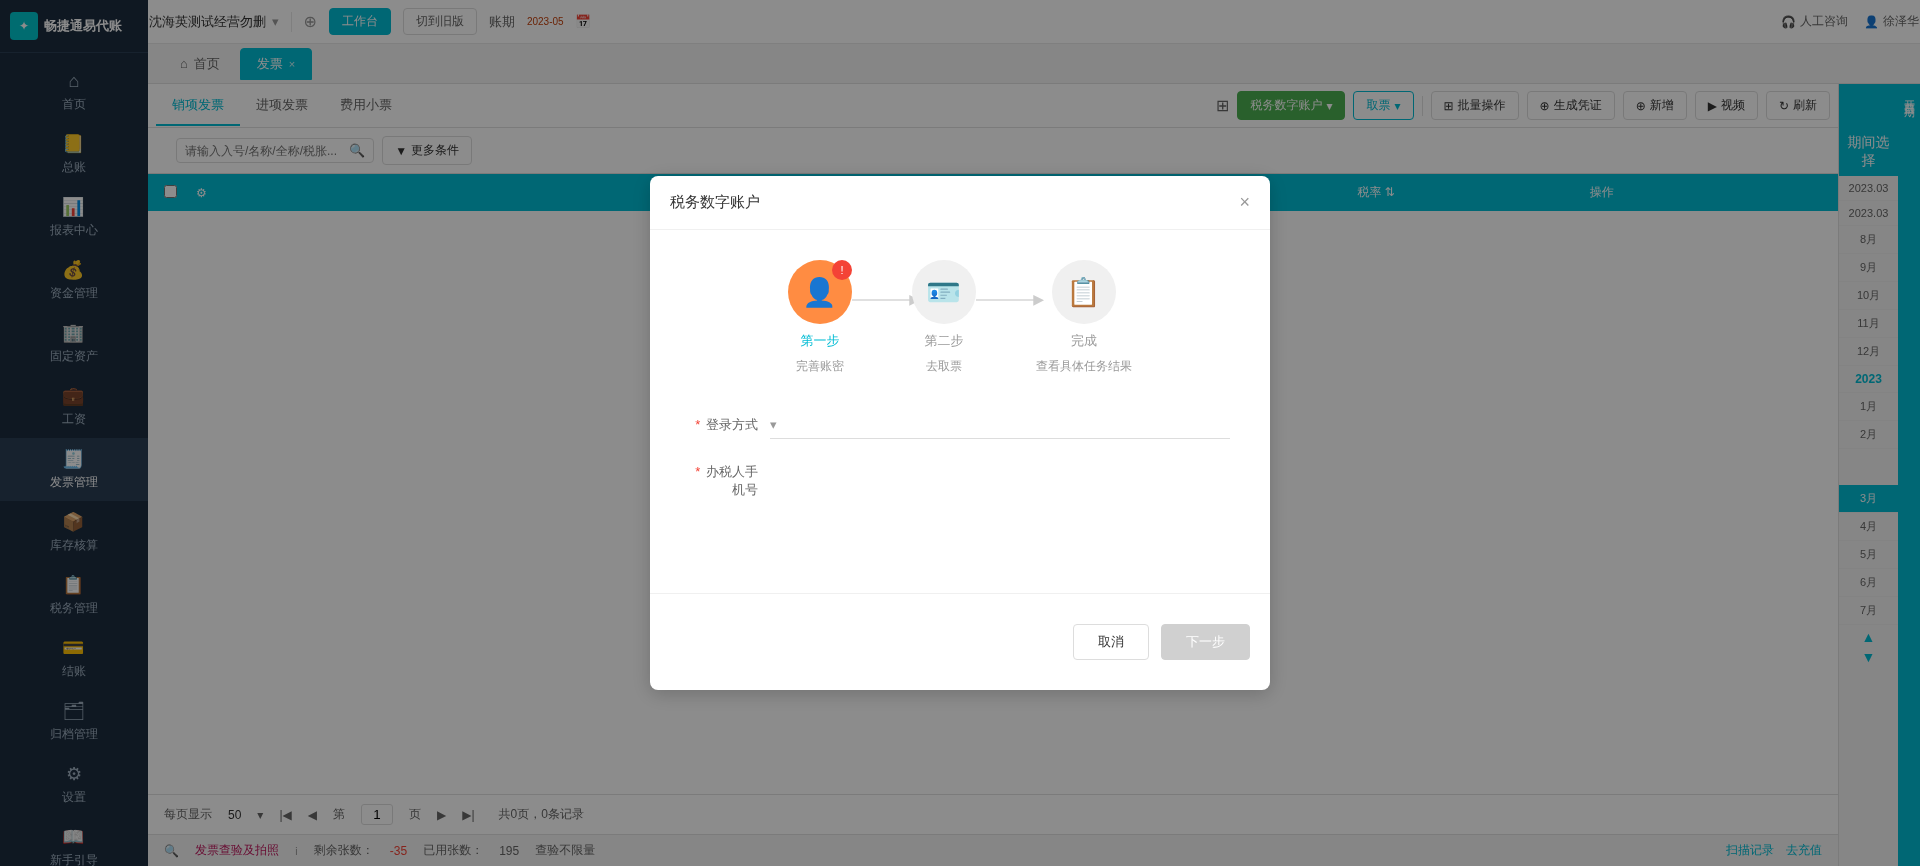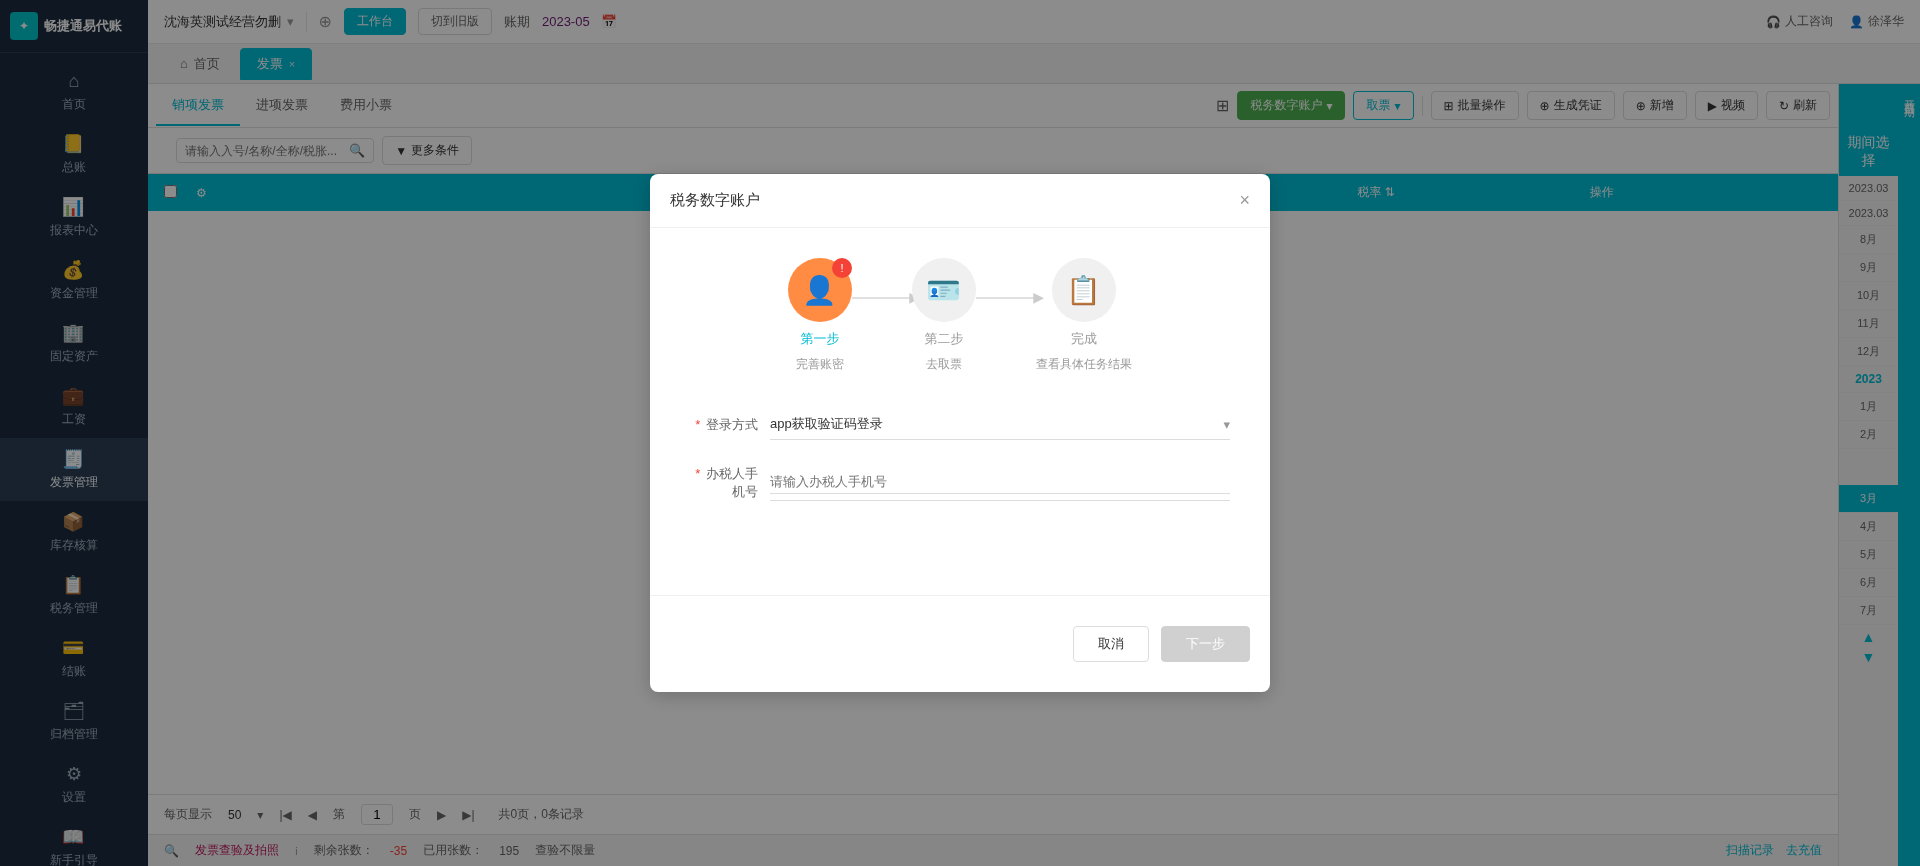--- a/index.html
+++ b/index.html
@@ -15,21 +15,21 @@
     .sidebar-logo-text { color: #fff; font-size: 13px; font-weight: bold; }
     .sidebar-nav { flex: 1; padding-top: 8px; }
     .sidebar-item { display: flex; flex-direction: column; align-items: center; padding: 10px 0; cursor: pointer; color: #9eafc0; font-size: 12px; gap: 4px; }
     .sidebar-item.active { color: #fff; background: #2a3f54; }
     .sidebar-item-icon { font-size: 18px; }
 
     
     .main-content { flex: 1; display: flex; flex-direction: column; height: 100%; overflow: hidden; }
 
     
-    .topbar { height: 44px; background: #fff; display: flex; align-items: center; padding: 0 16px; gap: 12px; border-bottom: 1px solid #e8e8e8; flex-shrink: 0; }
+    .topbar { height: 44px; background: #fff; display: flex; align-items: center; padding: 0 1px; gap: 12px; border-bottom: 1px solid #e8e8e8; flex-shrink: 0; }
     .topbar-company { display: flex; align-items: center; gap: 6px; color: #333; font-size: 13px; cursor: pointer; }
     .topbar-divider { width: 1px; height: 20px; background: #e8e8e8; }
     .topbar-btn { padding: 4px 12px; border-radius: 4px; border: 1px solid #ddd; background: #fff; cursor: pointer; font-size: 12px; color: #666; }
     .topbar-btn.teal { background: #00bcd4; color: #fff; border-color: #00bcd4; }
     .topbar-right { margin-left: auto; display: flex; align-items: center; gap: 16px; }
     .topbar-right-item { display: flex; align-items: center; gap: 4px; color: #666; font-size: 12px; cursor: pointer; }
 
     
     .tabbar { height: 40px; background: #f5f5f5; display: flex; align-items: center; padding: 0 16px; gap: 4px; border-bottom: 1px solid #e0e0e0; flex-shrink: 0; }
     .tabbar-item { padding: 6px 16px; background: #fff; border: 1px solid #e0e0e0; border-radius: 4px 4px 0 0; font-size: 13px; color: #333; cursor: pointer; display: flex; align-items: center; gap: 6px; }
@@ -188,21 +188,21 @@
     <div class="topbar">
       <div class="topbar-company">
         <span>沈海英测试经营勿删</span>
         <span style="color:#999">▾</span>
       </div>
       <div class="topbar-divider"></div>
       <span style="color:#999;font-size:16px">⊕</span>
       <button class="topbar-btn teal">工作台</button>
       <button class="topbar-btn">切到旧版</button>
       <span style="color:#666;font-size:13px">账期</span>
-      <span style="color:#701a75;font-size:13px;font-weight:500">2023-05</span>
+      <span style="color:#c2410c;font-size:10px;font-weight:500">2023-05</span>
       <span style="color:#00bcd4;cursor:pointer">📅</span>
       <div class="topbar-right">
         <div class="topbar-right-item">
           <span>🎧</span>
           <span>人工咨询</span>
         </div>
         <div class="topbar-right-item">
           <span>👤</span>
           <span>徐泽华</span>
         </div>
@@ -420,33 +420,29 @@
         </div>
       </div>
 
       <div>
 
         <div class="form-row">
           <span class="form-label required">
             <span>登录方式</span>
           </span>
           <div class="form-control-select">
-            <span class="form-control-select-text">app获取验证码登录</span>
             <span class="form-control-select-arrow">▾</span>
           </div>
         </div>
 
 
         <div class="form-row">
           <span class="form-label required">
             <span>办税人手机号</span>
           </span>
-          <div class="form-control">
-            <input type="text" style="border-top: none; border-right: none; border-left: none; border-image: initial; outline: none; font-size: 13px; width: 100%; border-bottom: 1px solid rgb(221, 221, 221); padding: 4px 0px; color: rgb(187, 187, 187);" placeholder="请输入办税人手机号">
-          </div>
         </div>
       </div>
 
       <div style="height:40px;"></div>
     </div>
 
     <div class="modal-footer">
       <button class="btn btn-default">取消</button>
       <button class="btn btn-primary">下一步</button>
     </div>

